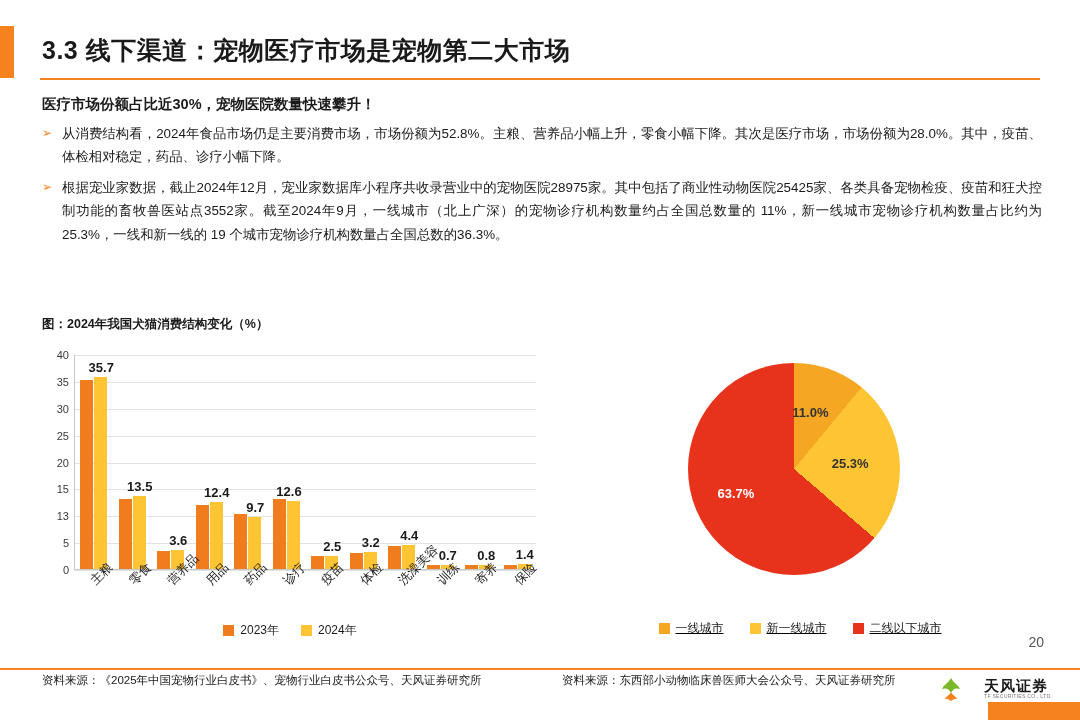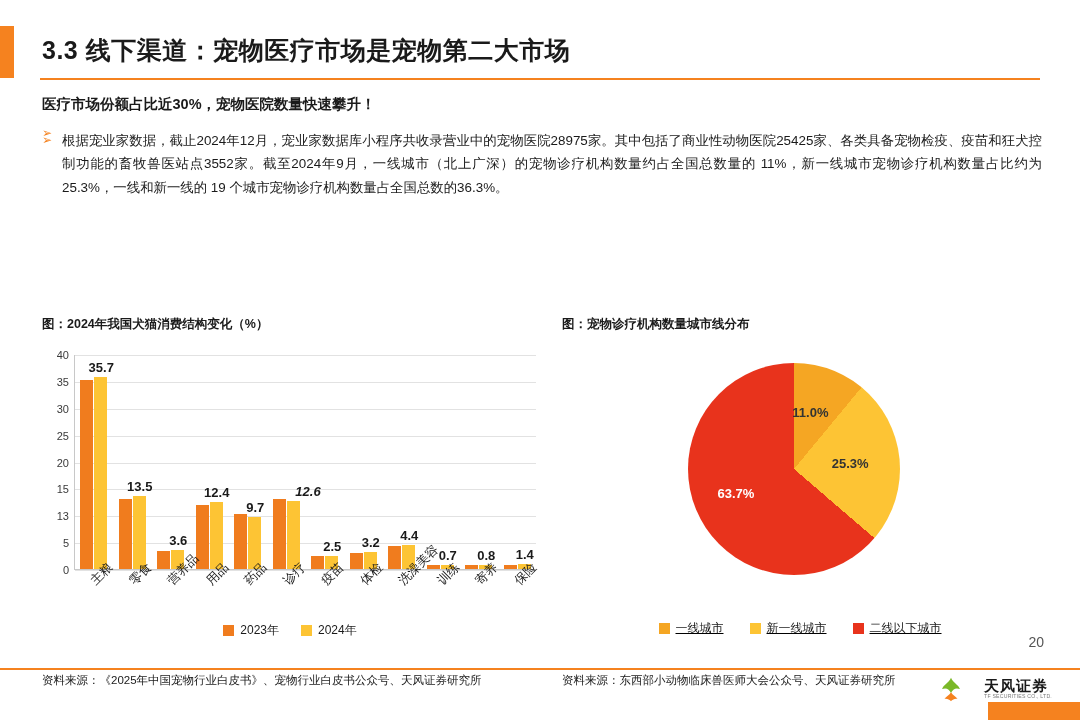--- a/index.html
+++ b/index.html
@@ -216,34 +216,32 @@
 
   <div class="title-accent"></div>
   <div class="title-text">3.3 线下渠道：宠物医疗市场是宠物第二大市场</div>
   <div class="title-rule"></div>
 
   <div class="lead">医疗市场份额占比近30%，宠物医院数量快速攀升！</div>
 
   <div class="bullets">
     <div class="bullet">
       <span class="arrow">➢</span>
+      <span>从消费结构看，2024年食品市场仍是主要消费市场，市场份额为52.8%。主粮、营养品小幅上升，零食小幅下降。其次是医疗市场，市场份额为28.0%。其中，疫苗、体检相对稳定，药品、诊疗小幅下降。</span>
     </div>
     <div class="bullet">
       <span class="arrow">➢</span>
       <span>根据宠业家数据，截止2024年12月，宠业家数据库小程序共收录营业中的宠物医院28975家。其中包括了商业性动物医院25425家、各类具备宠物检疫、疫苗和狂犬控制功能的畜牧兽医站点3552家。截至2024年9月，一线城市（北上广深）的宠物诊疗机构数量约占全国总数量的 11%，新一线城市宠物诊疗机构数量占比约为 25.3%，一线和新一线的 19 个城市宠物诊疗机构数量占全国总数的36.3%。</span>
     </div>
   </div>
 
   <div class="cap" id="cap-left">
     <span>图：</span><span class="cap-lbl">2024年我国犬猫消费结构变化（%）</span>
   </div>
 
-  <div class="cap" id="cap-right">
-    <span>图：</span><span class="cap-lbl">宠物诊疗机构数量城市线分布</span>
-  </div>
 
   <div class="bar-chart">
     <div class="plot" id="bar-plot">
         <div class="gridline" style="top: 215px;">
           <span class="ytick" style="top: 0px;">0</span>
         </div>
         <div class="gridline" style="top: 188.125px;">
           <span class="ytick" style="top: 0px;">5</span>
         </div>
         <div class="gridline" style="top: 161.25px;">
@@ -329,21 +327,21 @@
   <div class="vlabel" style="left: 71.25px; top: 15.1125px;">35.7</div>
       <div class="xlabel" style="left: 57.25px;">主粮</div>
       <div class="vlabel" style="left: 109.75px; top: 134.438px;">13.5</div>
       <div class="xlabel" style="left: 95.75px;">零食</div>
       <div class="vlabel" style="left: 148.25px; top: 187.65px;">3.6</div>
       <div class="xlabel" style="left: 134.25px;">营养品</div>
       <div class="vlabel" style="left: 186.75px; top: 140.35px;">12.4</div>
       <div class="xlabel" style="left: 172.75px;">用品</div>
       <div class="vlabel" style="left: 225.25px; top: 154.863px;">9.7</div>
       <div class="xlabel" style="left: 211.25px;">药品</div>
-      <div class="vlabel" style="left: 278px; top: 139.275px; font-style: italic;">12.6</div>
+      <div class="vlabel" style="left: 259px; top: 139.275px;">12.6</div>
       <div class="xlabel" style="left: 249.75px;">诊疗</div>
       <div class="vlabel" style="left: 302.25px; top: 193.562px;">2.5</div>
       <div class="xlabel" style="left: 288.25px;">疫苗</div>
       <div class="vlabel" style="left: 340.75px; top: 189.8px;">3.2</div>
       <div class="xlabel" style="left: 326.75px;">体检</div>
       <div class="vlabel" style="left: 379.25px; top: 183.35px;">4.4</div>
       <div class="xlabel" style="left: 365.25px;">洗澡美容</div>
       <div class="vlabel" style="left: 417.75px; top: 203.238px;">0.7</div>
       <div class="xlabel" style="left: 403.75px;">训练</div>
       <div class="vlabel" style="left: 456.25px; top: 202.7px;">0.8</div>

